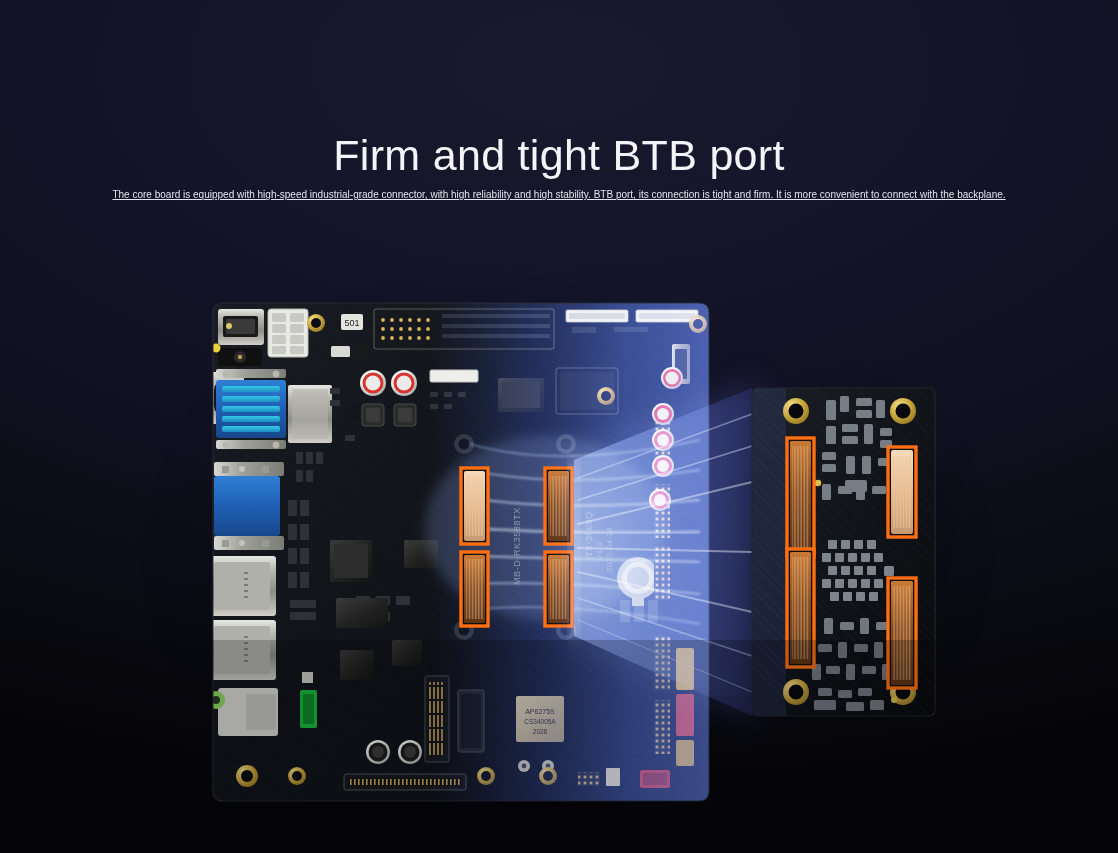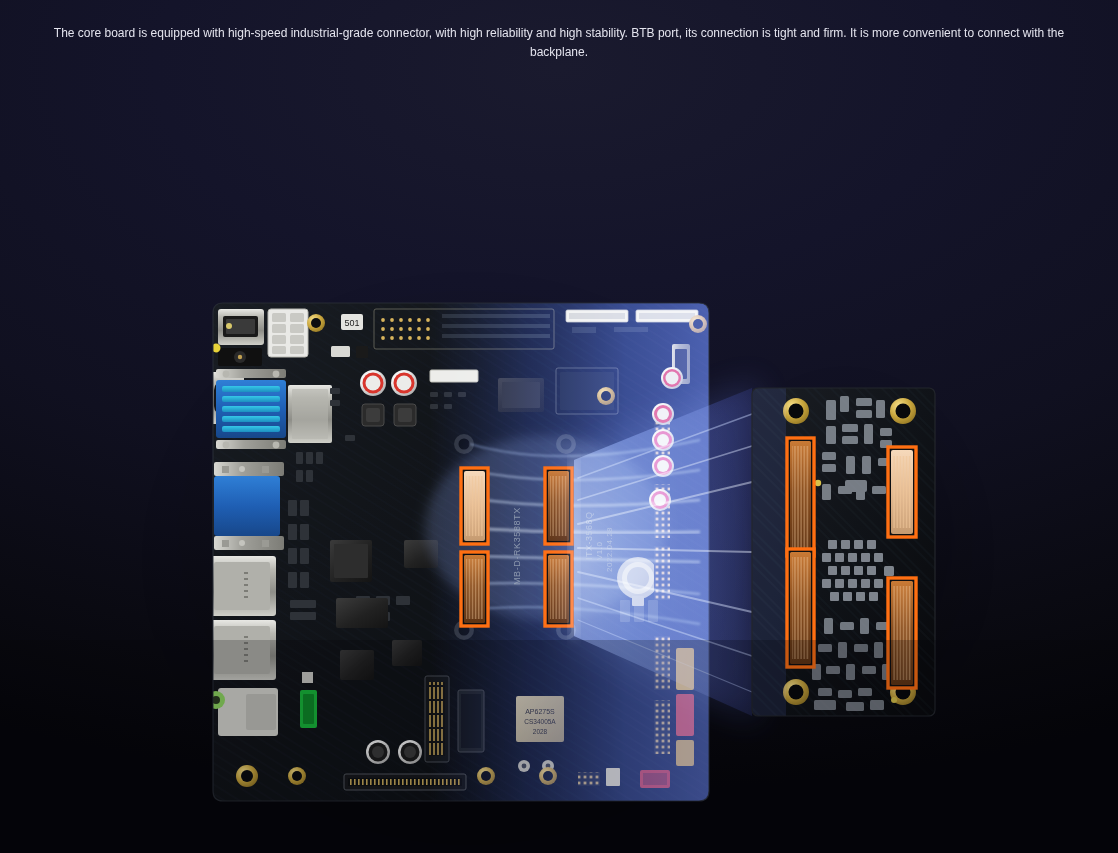--- a/index.html
+++ b/index.html
@@ -38,48 +38,50 @@
   .hero-title {
     margin-top: 131px;
     font-size: 43px;
     font-weight: 400;
     letter-spacing: 0.3px;
     color: #f4f4f8;
     line-height: 1.12;
   }
 
   .hero-desc {
-    margin-top: 24px;
-    font-size: 12px;
+    margin-top: 8px;
+    font-size: 10px;
     font-weight: 400;
     line-height: 1.62;
     color: #e4e4ee;
     width: 1018px;
     margin-left: auto;
     margin-right: auto;
+    text-decoration: underline;
   }
 
   
   .stage {
     position: absolute;
     left: 0; top: 0;
     width: 1118px;
     height: 853px;
     z-index: 2;
     border-radius: 29px;
   }
 
   .stage svg { display: block; }
 </style>
 </head>
 <body>
 
 <div id="page">
 
   <div class="hero">
+    <h1 class="hero-title">Firm and tight BTB port</h1>
     <p class="hero-desc">The core board is equipped with high-speed industrial-grade connector, with high reliability and high stability. BTB port, its connection is tight and firm. It is more convenient to connect with the backplane.</p>
   </div>
 
   <div class="stage">
     <svg width="1118" height="853" viewBox="0 0 1118 853" xmlns="http://www.w3.org/2000/svg">
       <defs>
 
         <linearGradient id="pcbMain" x1="0" y1="0" x2="1" y2="1">
           <stop offset="0%" stop-color="#1e2228"></stop>
           <stop offset="35%" stop-color="#14171c"></stop>

